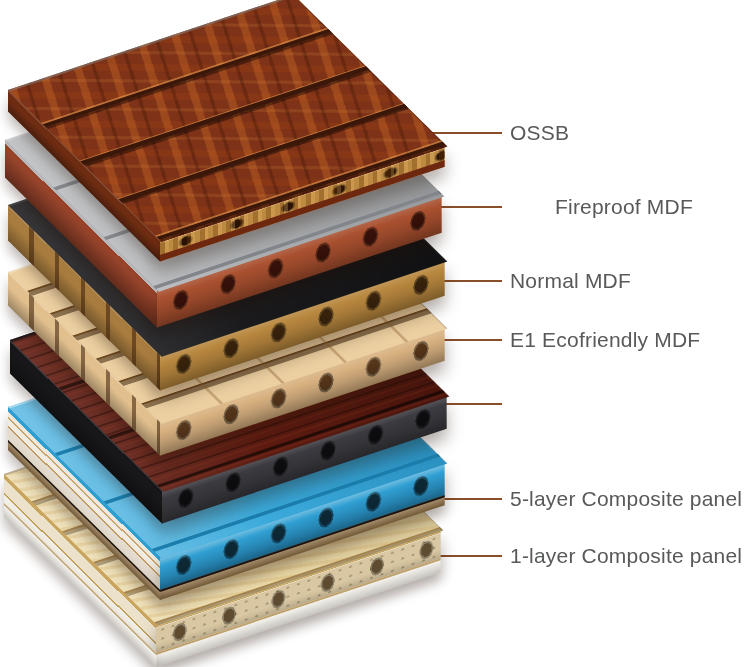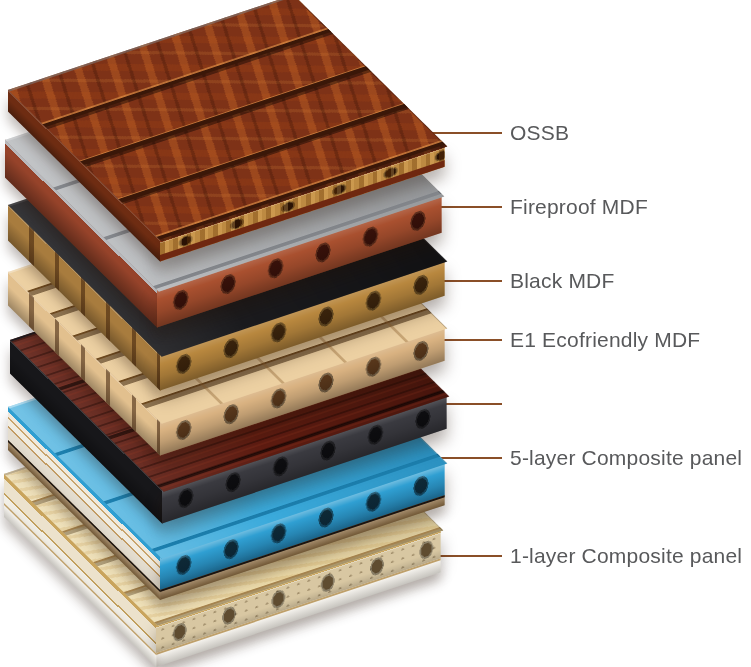--- a/index.html
+++ b/index.html
@@ -220,40 +220,40 @@
         <div class="face face-under" style="width: 214px; height: 12px; background-color: rgb(242, 239, 232); border-top-color: rgb(191, 160, 106); transform: matrix(0.7118, 0.7024, 0, 1, 4, 503);"></div>
         <div class="face face-top" style="transform: matrix(0.9487, -0.3162, 0.7118, 0.7024, 4, 474);"></div>
   </div>
 </div>
   <div class="labels" id="labels">
   <div class="label-row" style="top: 122px;">
     <div class="leader" style="background: rgb(138, 79, 40);"></div>
     <span class="label-text">OSSB</span>
   </div>
 
-  <div class="label-row" style="top: 196px;">
+  <div class="label-row" style="top: 196px; gap: 45px;">
     <div class="leader" style="background: rgb(138, 79, 40);"></div>
     <span class="label-text">Fireproof MDF</span>
   </div>
 
   <div class="label-row" style="top: 270px;">
     <div class="leader" style="background: rgb(138, 79, 40);"></div>
-    <span class="label-text">Black MDF</span>
+    <span class="label-text">Normal MDF</span>
   </div>
 
   <div class="label-row" style="top: 329px; justify-content: flex-end;">
     <div class="leader" style="background: rgb(138, 79, 40);"></div>
     <span class="label-text">E1 Ecofriendly MDF</span>
   </div>
 
   <div class="label-row" style="top: 393px;">
     <div class="leader" style="background: rgb(138, 79, 40);"></div>
   </div>
 
-  <div class="label-row" style="top: 447px;">
+  <div class="label-row" style="top: 488px;">
     <div class="leader" style="background: rgb(138, 79, 40);"></div>
     <span class="label-text">5-layer Composite panel</span>
   </div>
 
   <div class="label-row" style="top: 545px;">
     <div class="leader" style="background: rgb(138, 79, 40);"></div>
     <span class="label-text">1-layer Composite panel</span>
   </div>
 </div>
 </div>

